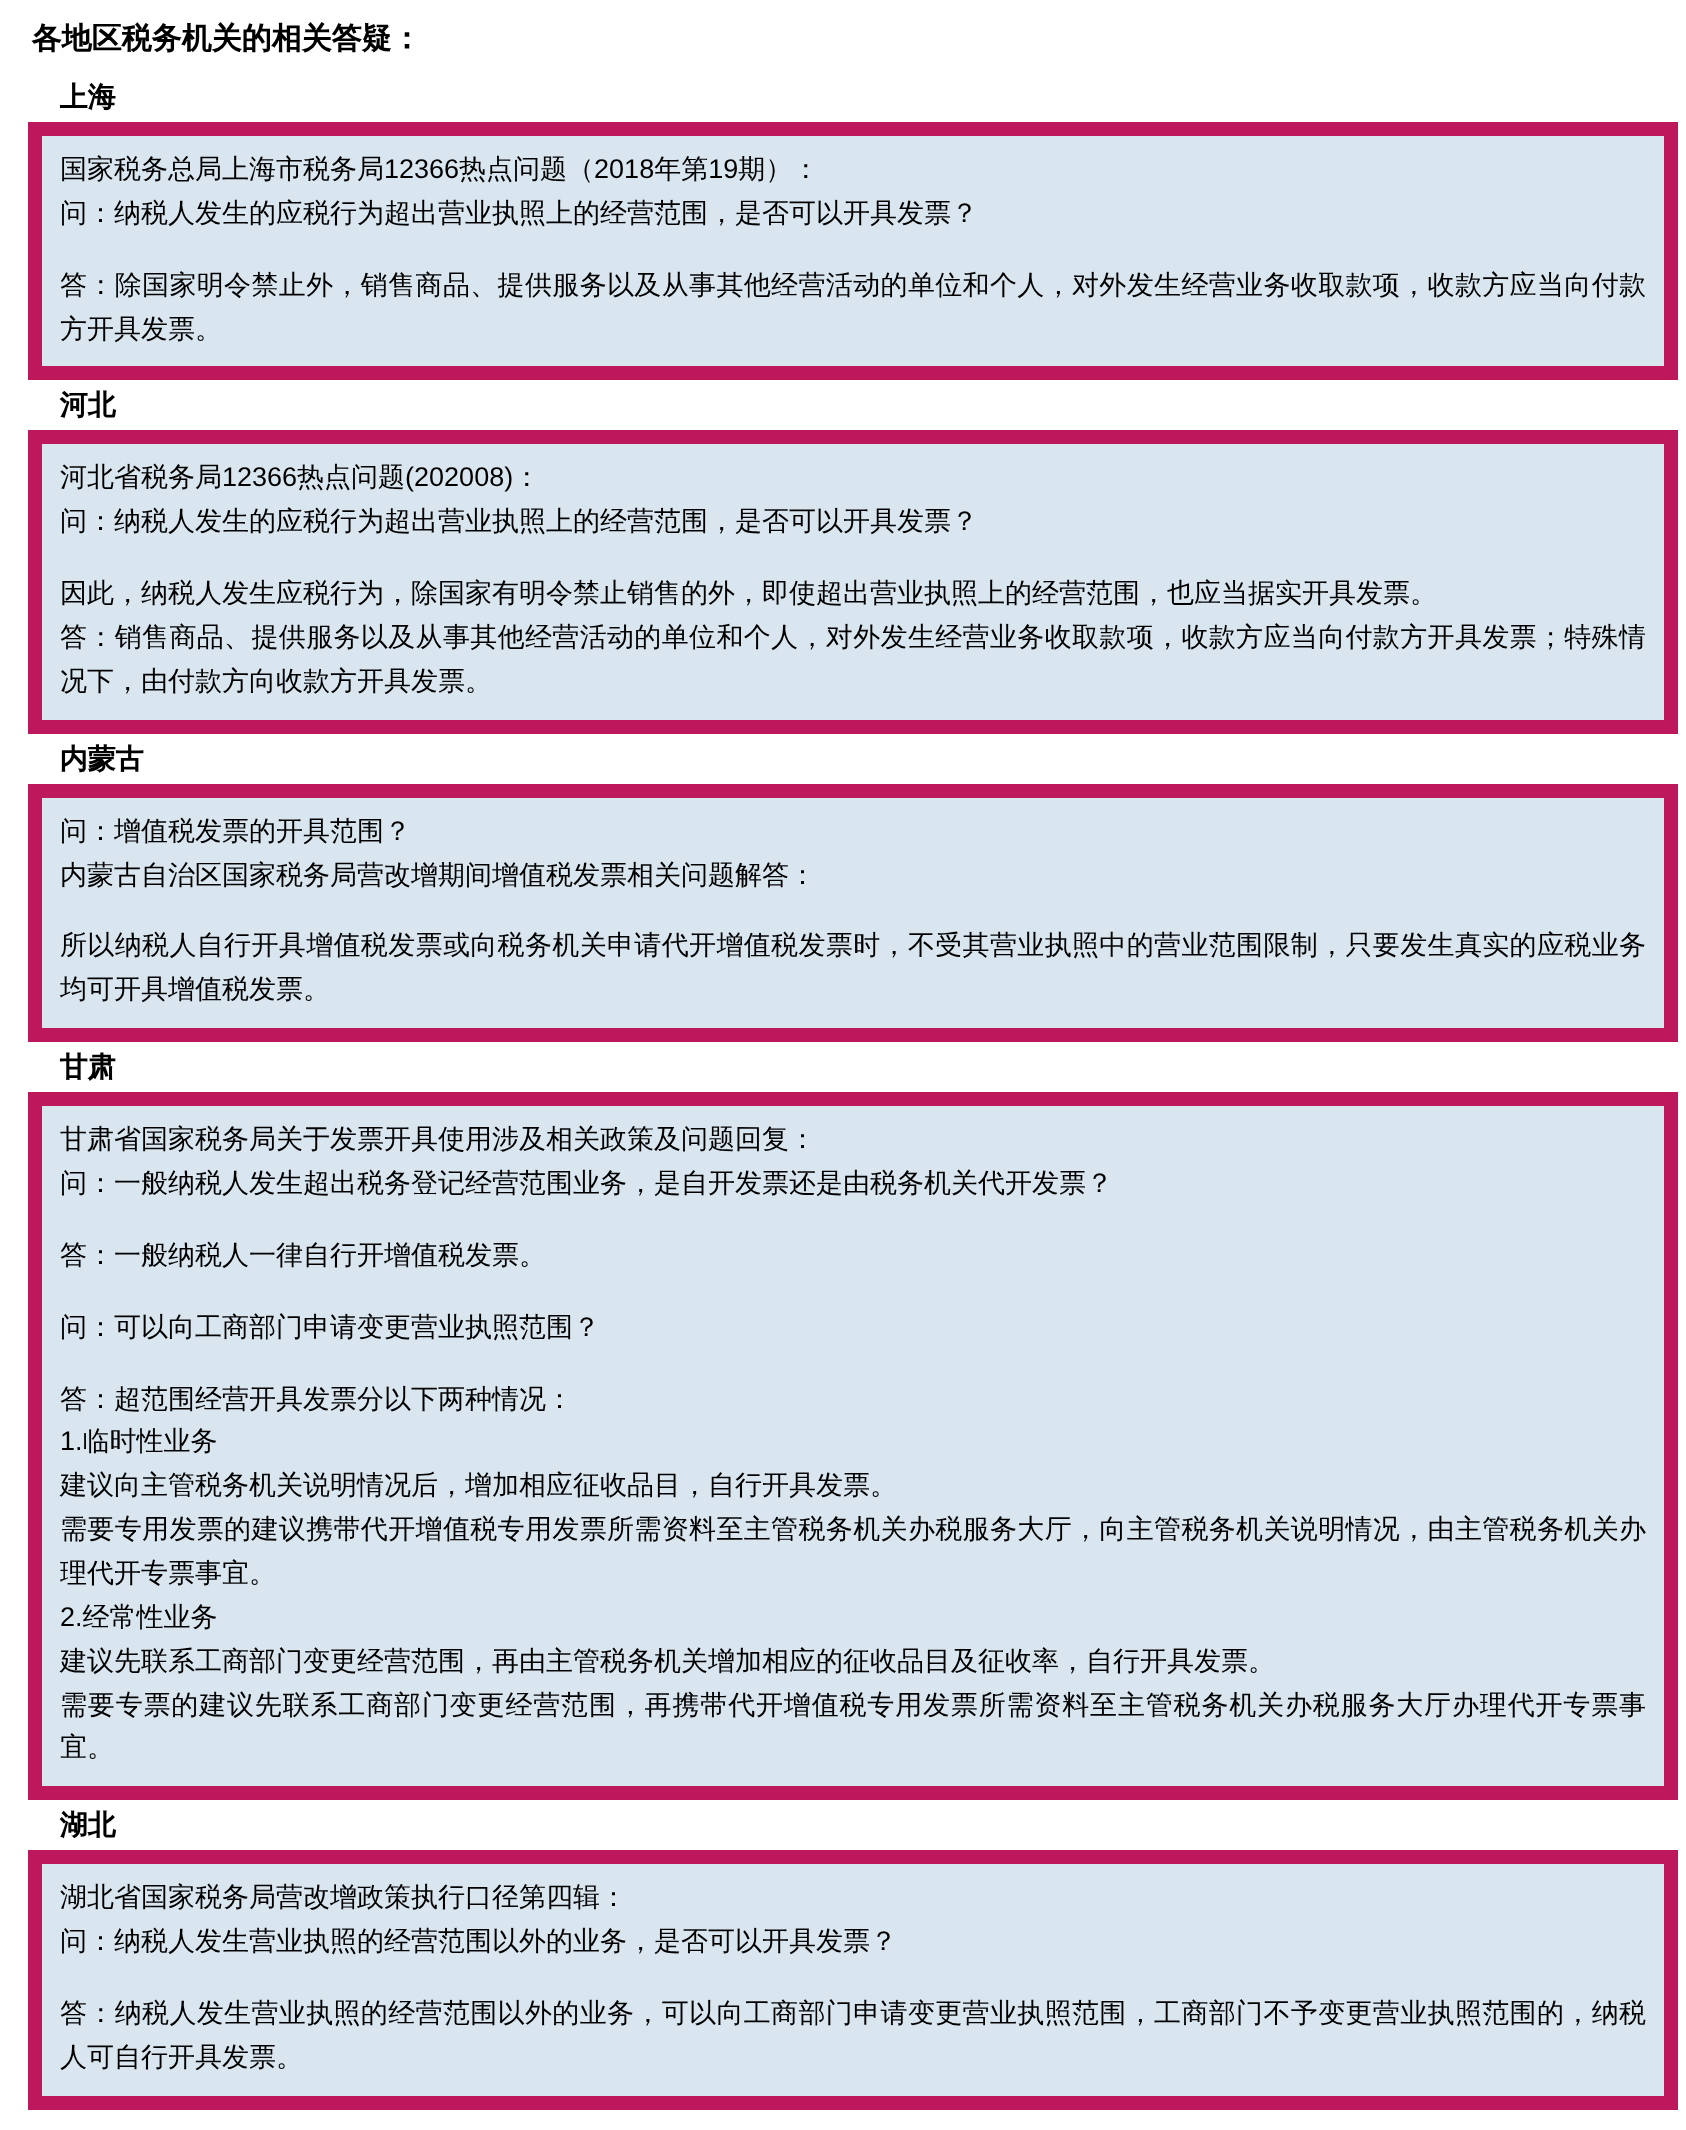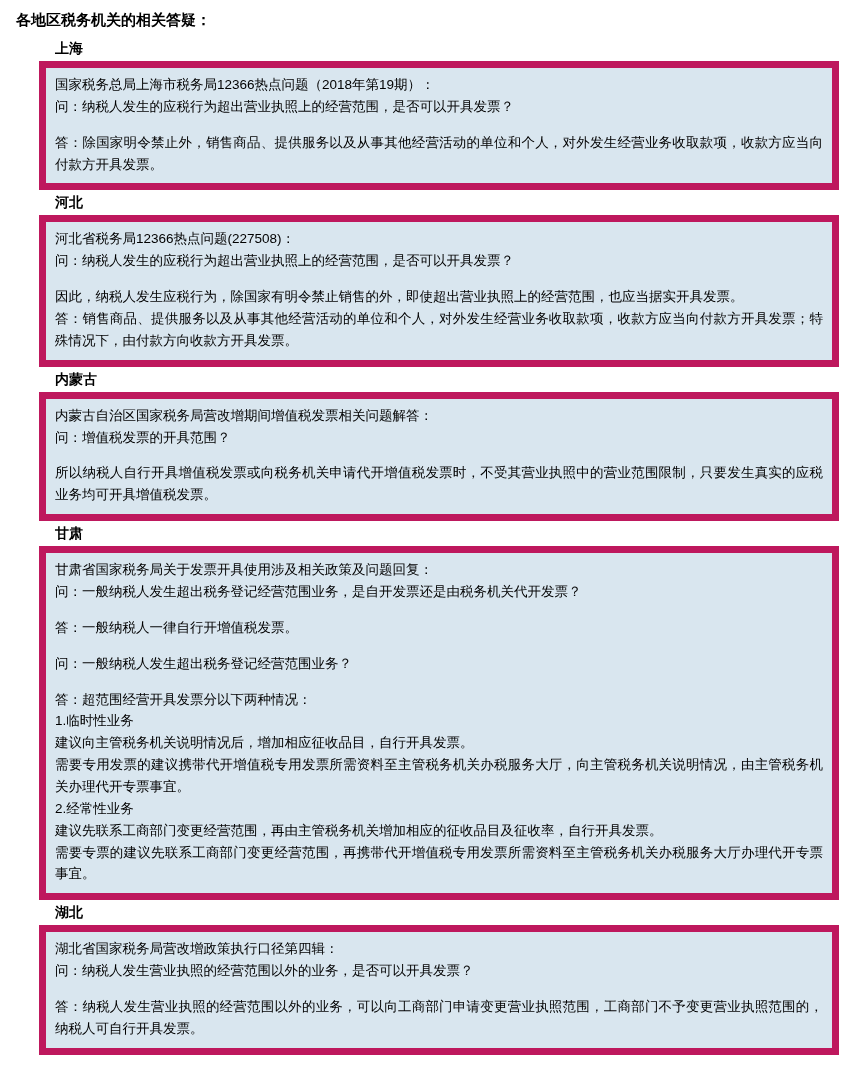--- a/index.html
+++ b/index.html
@@ -21,21 +21,20 @@
   }
   .doc-title {
     font-weight: bold;
     font-size: 15px;
     line-height: 1.6;
     margin: 2px 0 6px 2px;
     color: #000;
   }
   .region-block {
     margin-bottom: 2px;
-    margin-left: 25px;
   }
   .region-name {
     font-weight: bold;
     font-size: 14px;
     line-height: 1.5;
     margin: 2px 0 2px 16px;
     color: #000;
   }
   .qa-box {
     border: 7px solid #be185d;
@@ -65,45 +64,45 @@
         <div class="qa-box">
           <div class="qa-line">国家税务总局上海市税务局12366热点问题（2018年第19期）：</div>
           <div class="qa-line">问：纳税人发生的应税行为超出营业执照上的经营范围，是否可以开具发票？</div>
           <div class="qa-line blank"></div>
           <div class="qa-line">答：除国家明令禁止外，销售商品、提供服务以及从事其他经营活动的单位和个人，对外发生经营业务收取款项，收款方应当向付款方开具发票。</div>
         </div>
       </div>
       <div class="region-block">
         <div class="region-name">河北</div>
         <div class="qa-box">
-          <div class="qa-line">河北省税务局12366热点问题(227508)：</div>
+          <div class="qa-line">河北省税务局12366热点问题(202008)：</div>
           <div class="qa-line">问：纳税人发生的应税行为超出营业执照上的经营范围，是否可以开具发票？</div>
           <div class="qa-line blank"></div>
           <div class="qa-line">因此，纳税人发生应税行为，除国家有明令禁止销售的外，即使超出营业执照上的经营范围，也应当据实开具发票。</div>
           <div class="qa-line">答：销售商品、提供服务以及从事其他经营活动的单位和个人，对外发生经营业务收取款项，收款方应当向付款方开具发票；特殊情况下，由付款方向收款方开具发票。</div>
         </div>
       </div>
       <div class="region-block">
         <div class="region-name">内蒙古</div>
         <div class="qa-box">
+          <div class="qa-line">问：增值税发票的开具范围？</div>
           <div class="qa-line">内蒙古自治区国家税务局营改增期间增值税发票相关问题解答：</div>
-          <div class="qa-line">问：增值税发票的开具范围？</div>
           <div class="qa-line blank"></div>
           <div class="qa-line">所以纳税人自行开具增值税发票或向税务机关申请代开增值税发票时，不受其营业执照中的营业范围限制，只要发生真实的应税业务均可开具增值税发票。</div>
         </div>
       </div>
       <div class="region-block">
         <div class="region-name">甘肃</div>
         <div class="qa-box">
           <div class="qa-line">甘肃省国家税务局关于发票开具使用涉及相关政策及问题回复：</div>
           <div class="qa-line">问：一般纳税人发生超出税务登记经营范围业务，是自开发票还是由税务机关代开发票？</div>
           <div class="qa-line blank"></div>
           <div class="qa-line">答：一般纳税人一律自行开增值税发票。</div>
           <div class="qa-line blank"></div>
-          <div class="qa-line">问：一般纳税人发生超出税务登记经营范围业务？</div>
+          <div class="qa-line">问：可以向工商部门申请变更营业执照范围？</div>
           <div class="qa-line blank"></div>
           <div class="qa-line">答：超范围经营开具发票分以下两种情况：</div>
           <div class="qa-line">1.临时性业务</div>
           <div class="qa-line">建议向主管税务机关说明情况后，增加相应征收品目，自行开具发票。</div>
           <div class="qa-line">需要专用发票的建议携带代开增值税专用发票所需资料至主管税务机关办税服务大厅，向主管税务机关说明情况，由主管税务机关办理代开专票事宜。</div>
           <div class="qa-line">2.经常性业务</div>
           <div class="qa-line">建议先联系工商部门变更经营范围，再由主管税务机关增加相应的征收品目及征收率，自行开具发票。</div>
           <div class="qa-line">需要专票的建议先联系工商部门变更经营范围，再携带代开增值税专用发票所需资料至主管税务机关办税服务大厅办理代开专票事宜。</div>
         </div>
       </div>

